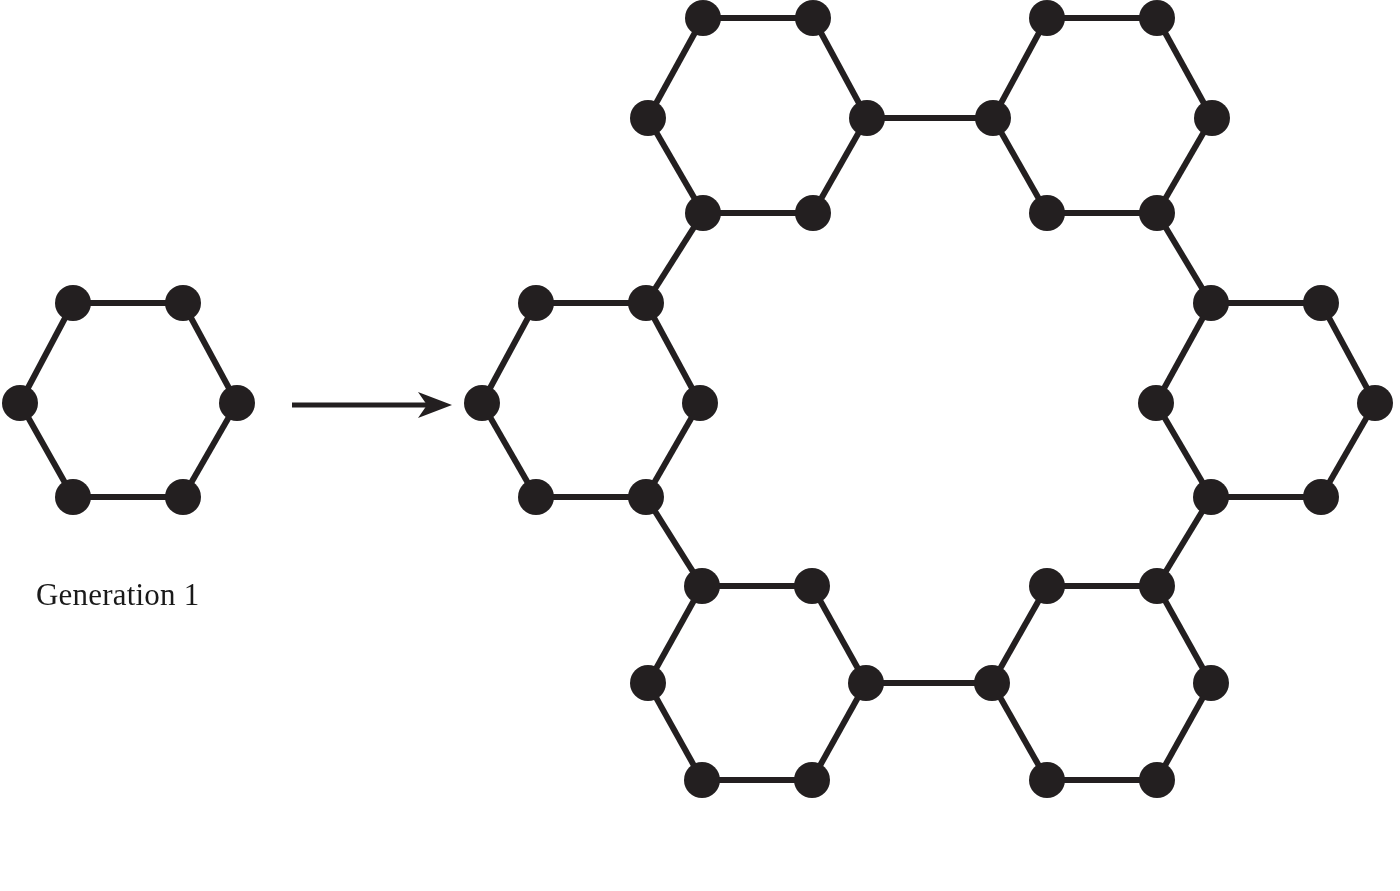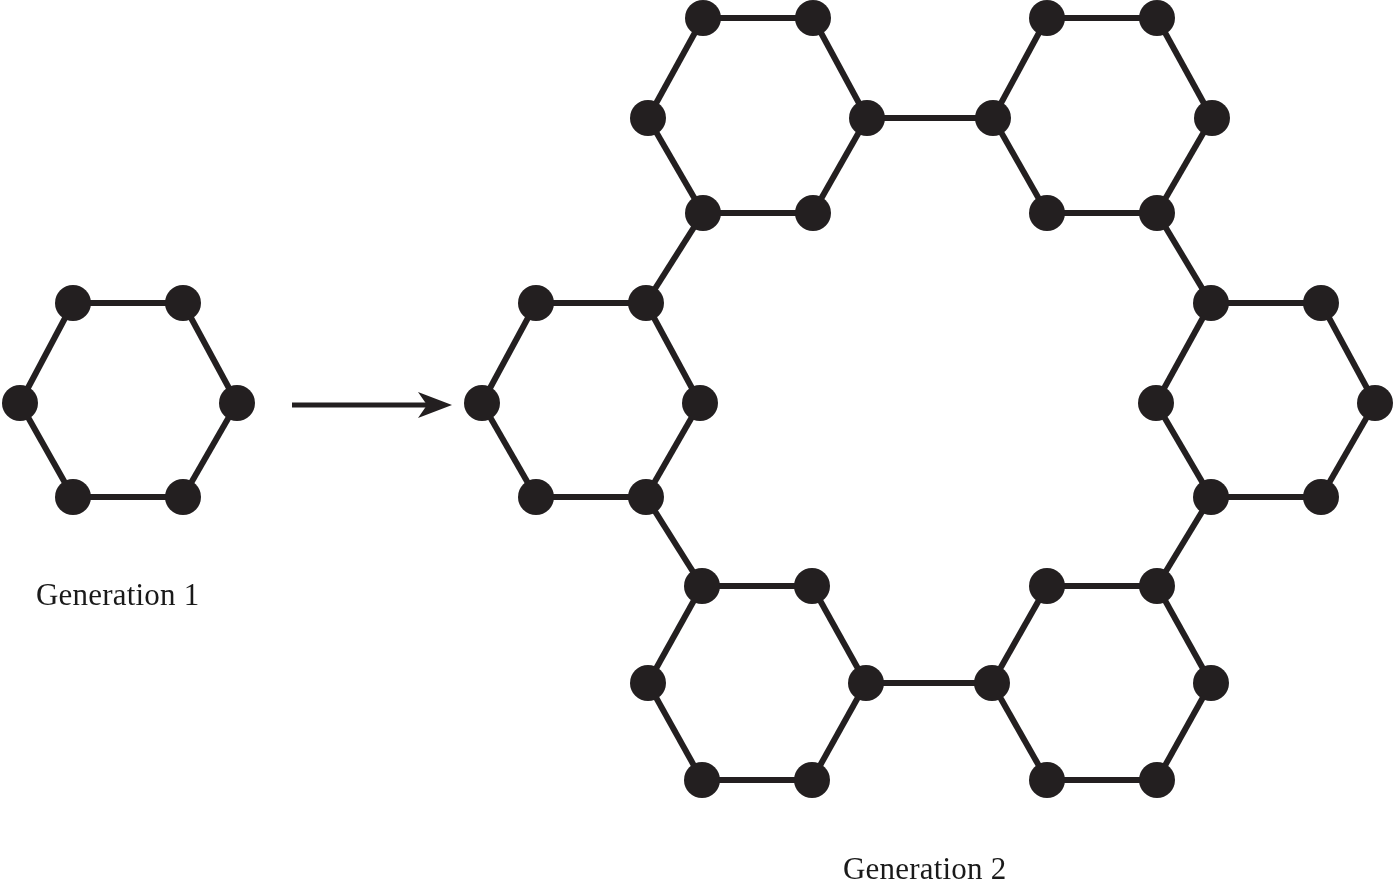--- a/index.html
+++ b/index.html
@@ -158,15 +158,14 @@
           <circle cx="1211" cy="683" r="18" fill="#231f20"></circle>
           <circle cx="1157" cy="780" r="18" fill="#231f20"></circle>
           <circle cx="1047" cy="780" r="18" fill="#231f20"></circle>
         </g>
       </g>
 
   </svg>
 
   <div class="caption" id="caption-gen1">Generation 1</div>
 
-  <div class="caption" id="caption-gen2">Generation 2</div>
 
 </div>
 
 </body></html>

